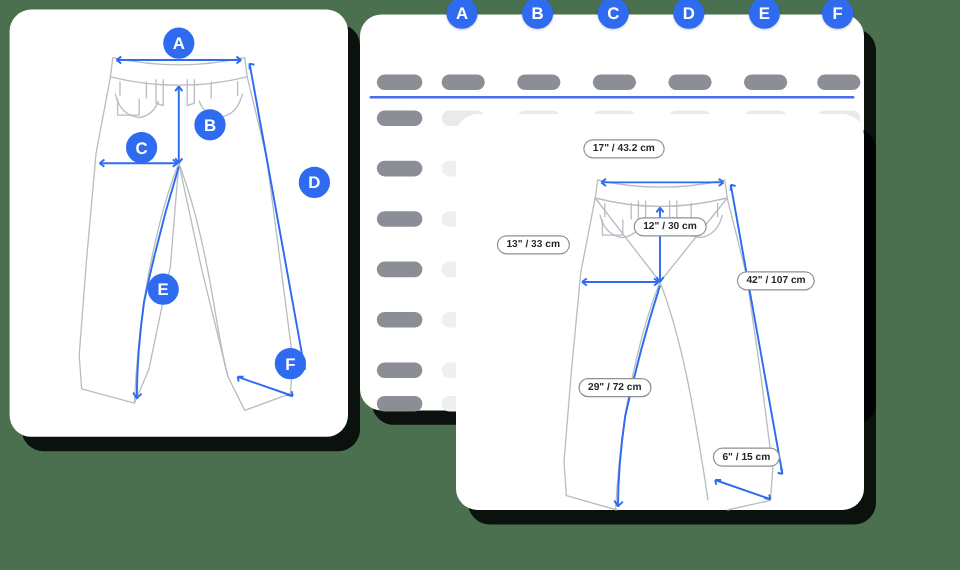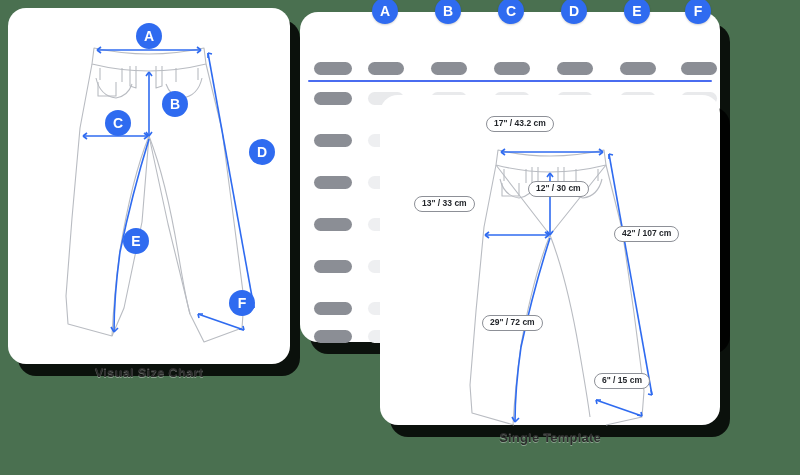--- a/index.html
+++ b/index.html
@@ -137,21 +137,20 @@
       <circle cx="254" cy="144" r="13" fill="#2f6bf0"></circle>
       <text x="254" y="149" text-anchor="middle" fill="#fff" font-size="14" font-weight="bold" font-family="Liberation Sans, sans-serif">D</text>
 
       <circle cx="128" cy="233" r="13" fill="#2f6bf0"></circle>
       <text x="128" y="238" text-anchor="middle" fill="#fff" font-size="14" font-weight="bold" font-family="Liberation Sans, sans-serif">E</text>
 
       <circle cx="234" cy="295" r="13" fill="#2f6bf0"></circle>
       <text x="234" y="300" text-anchor="middle" fill="#fff" font-size="14" font-weight="bold" font-family="Liberation Sans, sans-serif">F</text>
     </svg>
   </div>
-  <div id="visual-caption">Visual Size Chart</div>
 
   <div class="card" id="table-card">
     <div class="thead-badges">
         <div class="badge" style="left: 72px; top: -2px;">A</div>
         <div class="badge" style="left: 135px; top: -2px;">B</div>
         <div class="badge" style="left: 198px; top: -2px;">C</div>
         <div class="badge" style="left: 261px; top: -2px;">D</div>
         <div class="badge" style="left: 324px; top: -2px;">E</div>
         <div class="badge" style="left: 385px; top: -2px;">F</div>
       </div>
@@ -254,15 +253,14 @@
       </g>
     </svg>
 
     <div class="pill" style="left:106px;top:21px;">17" / 43.2 cm</div>
     <div class="pill" style="left:148px;top:86px;">12" / 30 cm</div>
     <div class="pill" style="left:34px;top:101px;">13" / 33 cm</div>
     <div class="pill" style="left:234px;top:131px;">42" / 107 cm</div>
     <div class="pill" style="left:102px;top:220px;">29" / 72 cm</div>
     <div class="pill" style="left:214px;top:278px;">6" / 15 cm</div>
   </div>
-  <div id="template-caption">Single Template</div>
 
 </div>
 
 </body></html>

